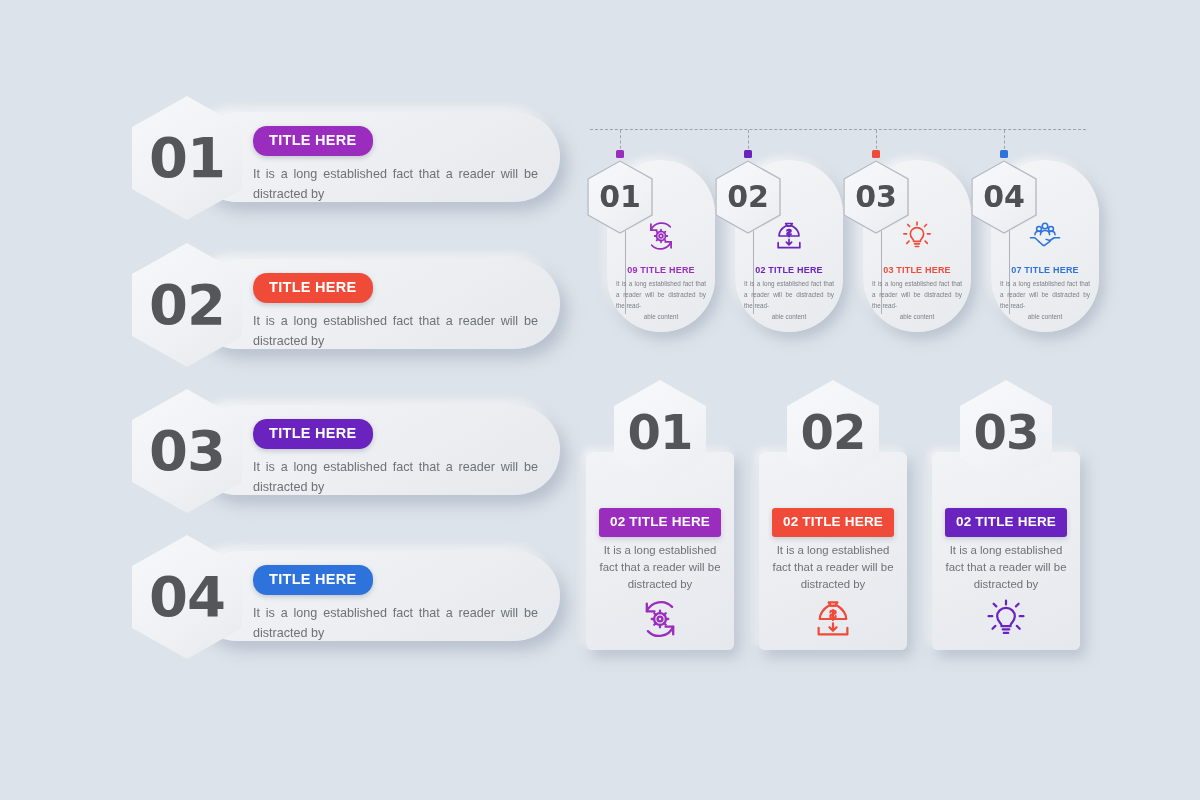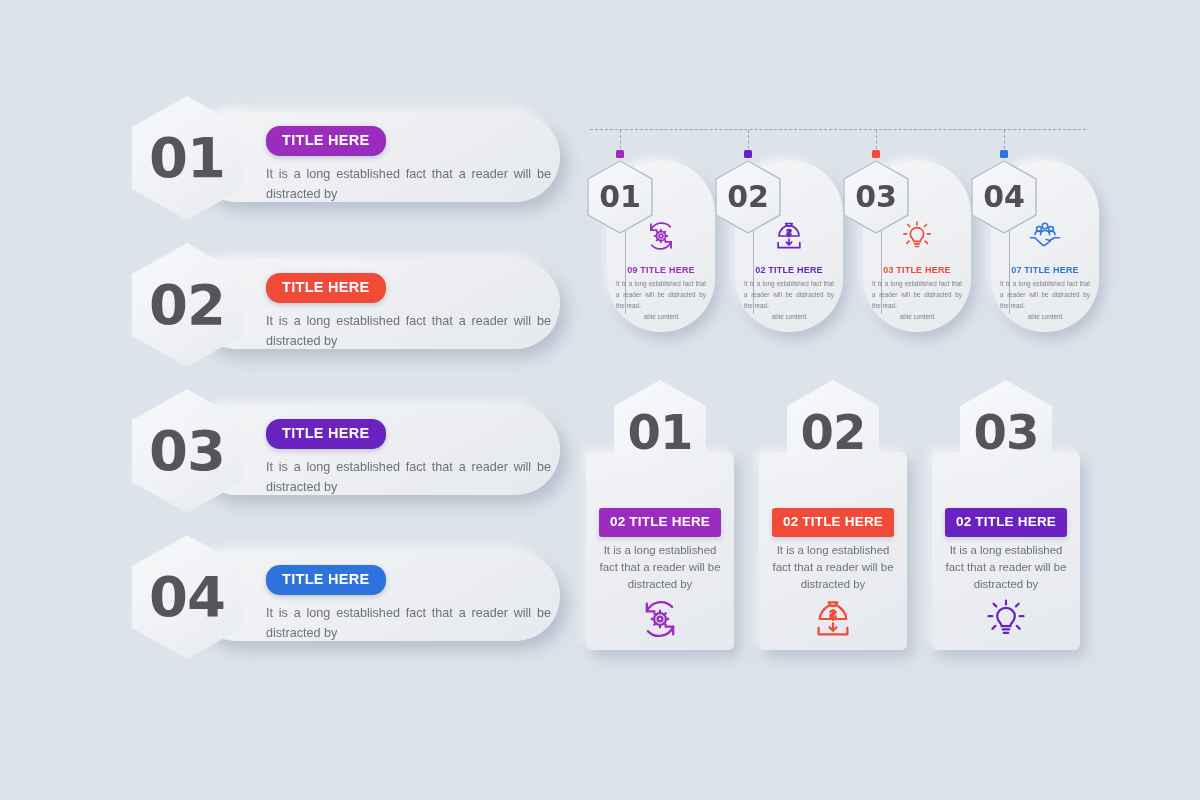--- a/index.html
+++ b/index.html
@@ -28,21 +28,21 @@
     background:linear-gradient(145deg,#f7f8fa 0%,#eff1f4 60%,#e7eaee 100%);
     clip-path:polygon(50% 0%,100% 25%,100% 75%,50% 100%,0% 75%,0% 25%);
     display:flex; align-items:center; justify-content:center;
     filter:drop-shadow(6px 8px 9px rgba(146,158,176,.55));
     z-index:3;
   }
   .pill-row .hex-num{
     font-size:56px; font-weight:bold; color:#555659; letter-spacing:-1px;
     line-height:1; font-family:"DejaVu Sans", sans-serif;
   }
-  .pill-row .body{ position:absolute; left:134px; top:14px; width:298px; z-index:4;}
+  .pill-row .body{ position:absolute; left:121px; top:14px; width:298px; z-index:4;}
   .badge{
     display:inline-block; color:#fff; font-weight:bold;
     font-size:14.5px; letter-spacing:.3px; line-height:1;
     padding:7px 16px 8px; border-radius:14px;
     box-shadow:0 2px 5px rgba(110,120,140,.35);
   }
   .pill-row .desc{
     margin-top:8px; font-size:12.6px; line-height:1.62; color:#6d7278;
     text-align:justify; width:285px;
   }

